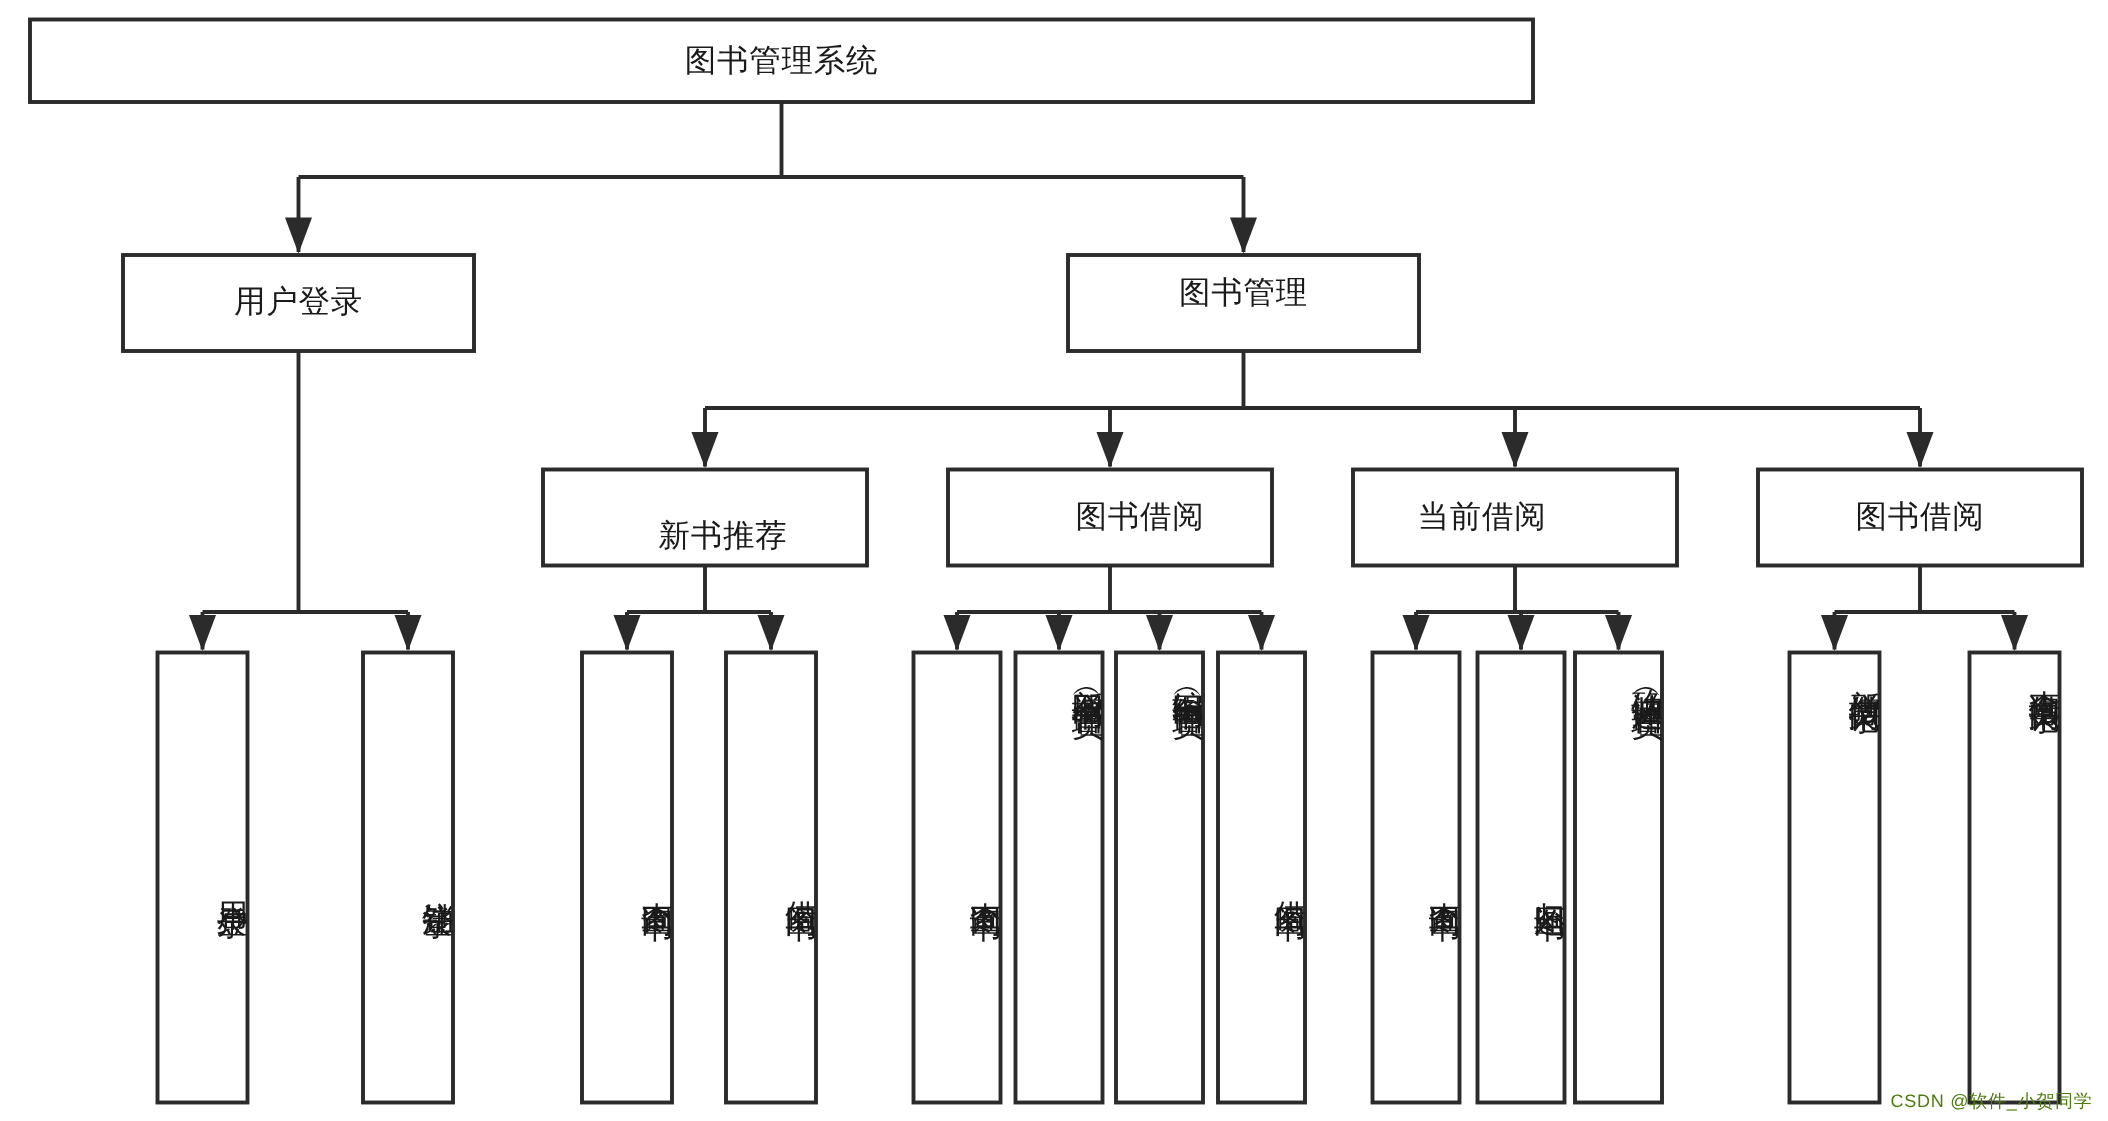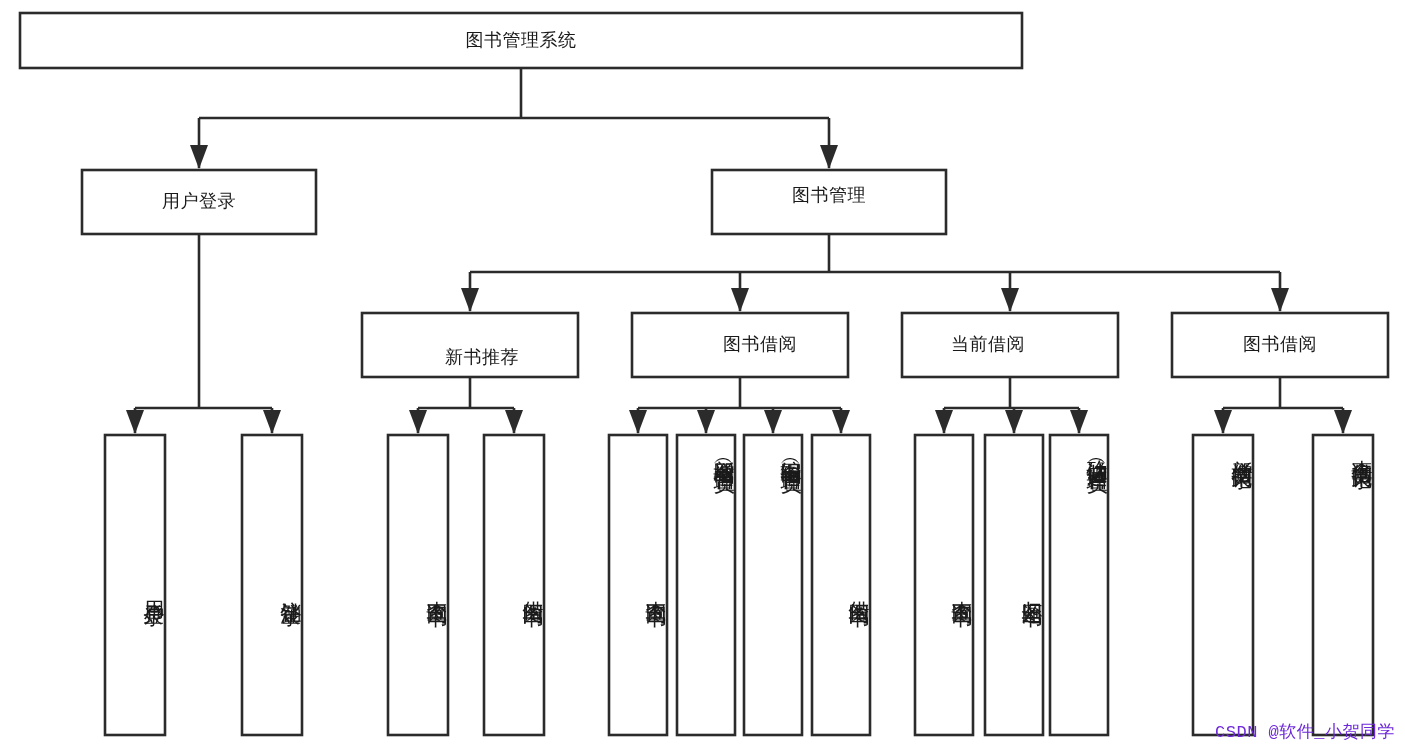--- a/index.html
+++ b/index.html
@@ -47,21 +47,21 @@
     display: flex;
     align-items: center;
     justify-content: center;
     color: #1a1a1a;
     font-family: "Liberation Sans", "DejaVu Sans", sans-serif;
     text-align: center;
     pointer-events: none;
     box-sizing: border-box;
   }
   .node-label.horiz {
-    font-size: 18px;
+    font-size: 21px;
     letter-spacing: 0.5px;
     line-height: 1.1;
   }
   .node-label.vert {
     writing-mode: vertical-rl;
     text-orientation: upright;
     font-size: 21px;
     letter-spacing: 2px;
     line-height: 1.05;
     align-items: flex-start;
@@ -69,23 +69,23 @@
     padding-top: 6px;
   }
   .node-label.vert.tall {
     justify-content: flex-start;
     padding-top: 8px;
   }
   #watermark {
     position: absolute;
     right: 10px;
     bottom: 4px;
-    font-size: 17px;
-    color: #6d28d9;
-    font-family: Liberation Mono, monospace;
+    font-size: 12px;
+    color: #4d7c0f;
+    font-family: Liberation Sans, sans-serif;
     white-space: nowrap;
     letter-spacing: 0.5px;
   }
 </style>
 </head>
 <body>
 
 <div id="diagram-root">
 
   <svg id="flow-svg" viewBox="0 0 1405 747" xmlns="http://www.w3.org/2000/svg">

